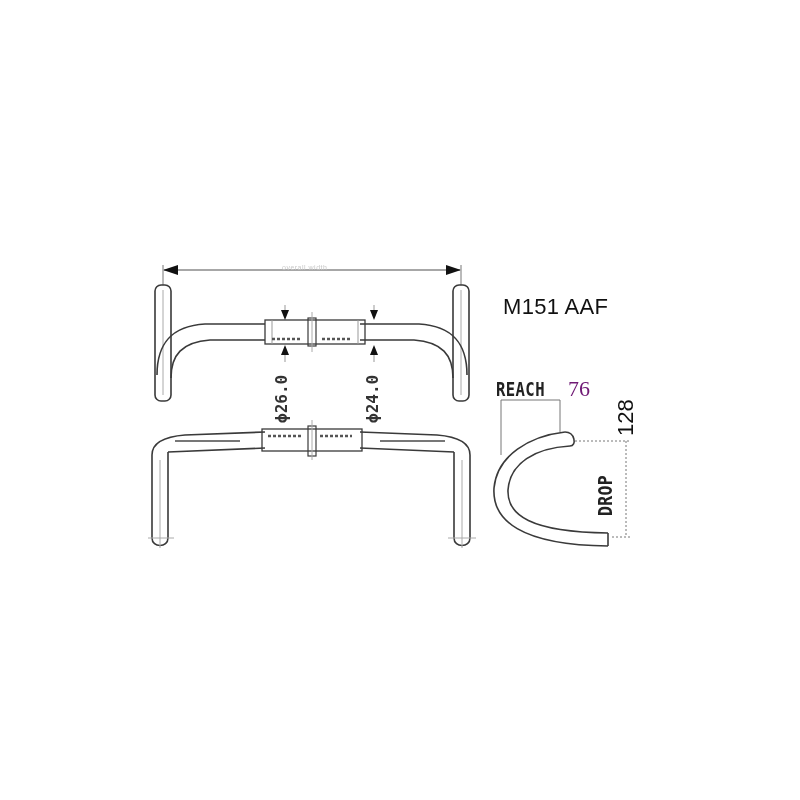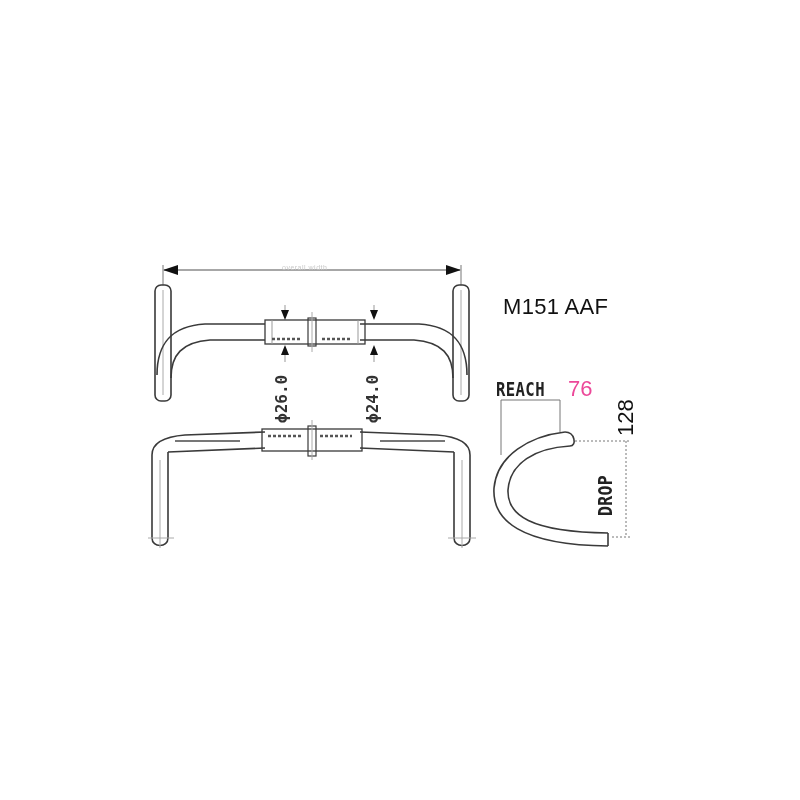--- a/index.html
+++ b/index.html
@@ -42,23 +42,23 @@
       color: #222222;
       transform: scaleX(0.78);
       transform-origin: left top;
       white-space: nowrap;
       letter-spacing: 0.5px;
     }
     .reach-value {
       position: absolute;
       left: 568px;
       top: 376px;
-      font-family: Liberation Sans, sans-serif;
+      font-family: Liberation Serif, serif;
       font-size: 22px;
-      color: #ec4899;
+      color: #701a75;
       white-space: nowrap;
       text-align: center;
     }
     .drop-label {
       position: absolute;
       left: 593px;
       top: 516px;
       font-family: "DejaVu Sans Mono", monospace;
       font-size: 20px;
       font-weight: bold;

